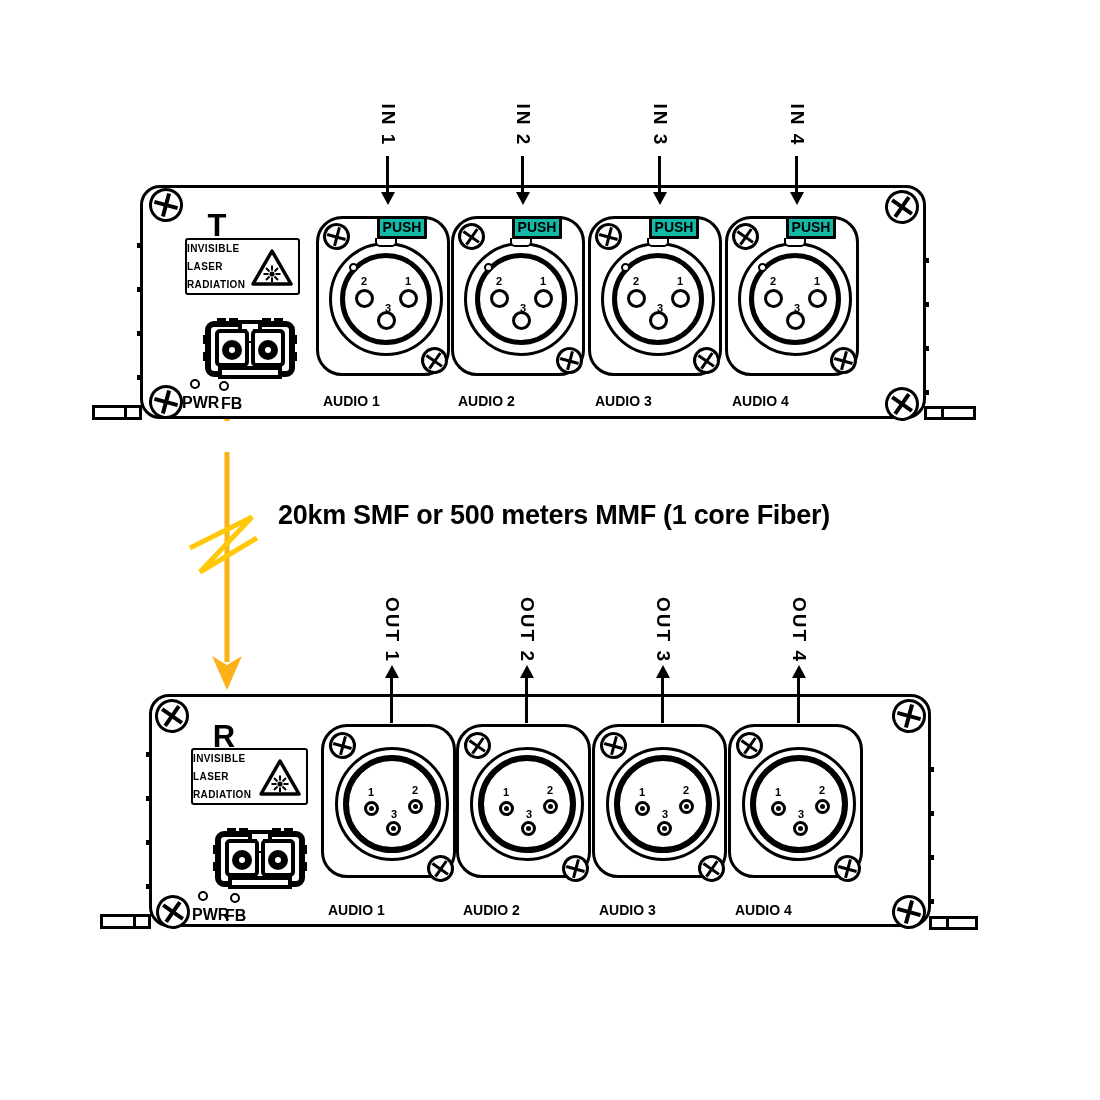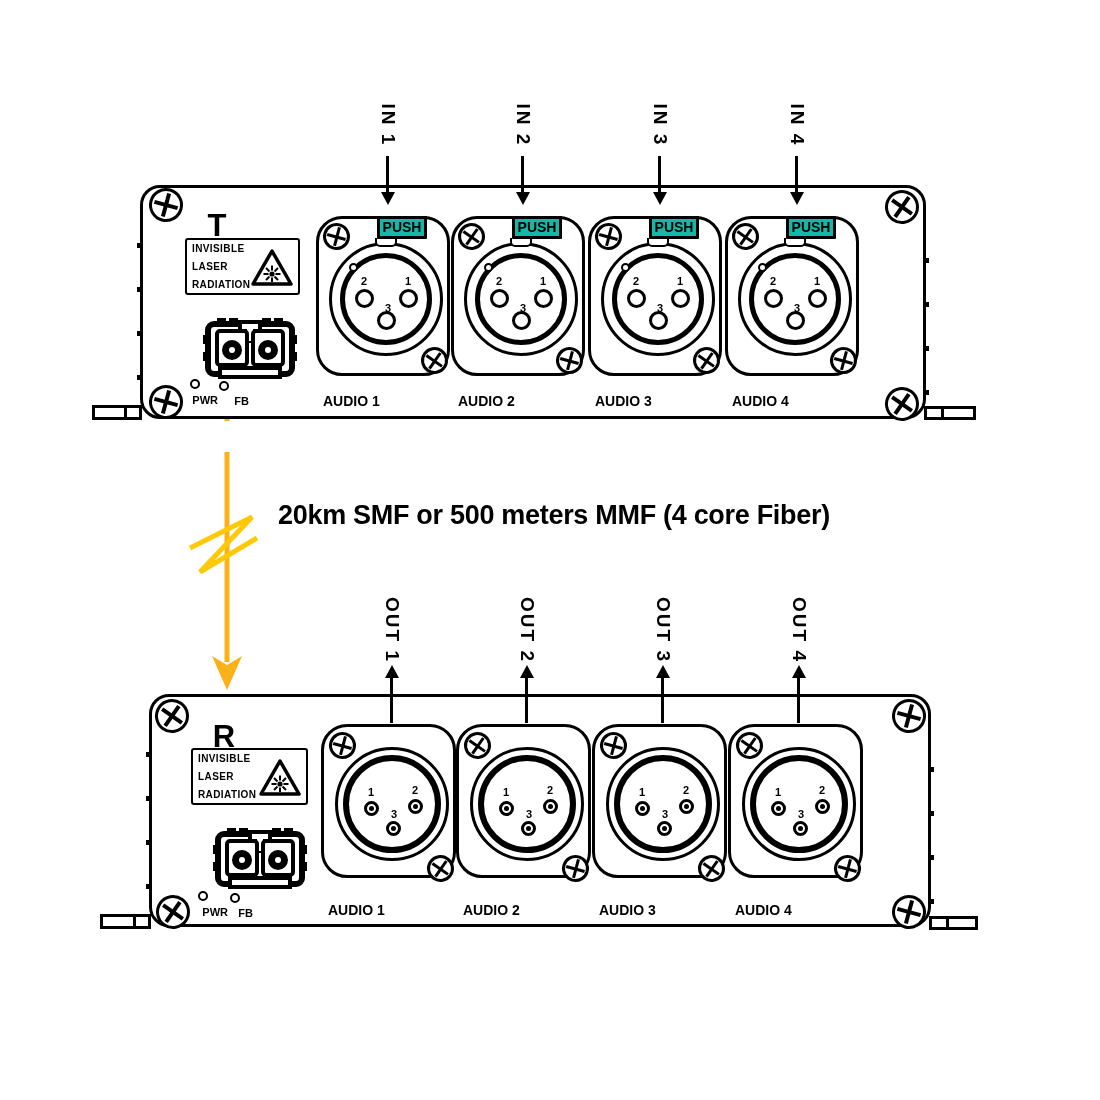--- a/index.html
+++ b/index.html
@@ -34,23 +34,23 @@
   .pin-f { width:15px; height:15px; border-width:3px; }
   .pin-f::after { content:""; position:absolute; left:50%; top:50%; width:5px; height:5px; margin:-2.5px 0 0 -2.5px; border-radius:50%; background:#000; }
   .digit { position:absolute; width:14px; text-align:center; font-size:11px; line-height:12px; }
   .push-tab { position:absolute; left:58px; top:-3px; width:50px; height:23px; border:3px solid #000; border-radius:1px; background:#14b8a6; text-align:center; font-size:14px; line-height:16px; z-index:3; }
   .push-tongue { position:absolute; left:56px; top:19px; width:22px; height:9px; border:2px solid #000; border-top:none; border-radius:0 0 5px 5px; background:#fff; z-index:2; }
   .audio-label { position:absolute; width:120px; text-align:left; font-size:14px; letter-spacing:0; }
 
   
   .unit-letter { position:absolute; width:44px; text-align:center; font-size:31px; font-weight:900; }
   .warnbox { position:absolute; border:2px solid #000; border-radius:3px; background:#fff; }
-  .wline { font-size:10px; line-height:18px; padding-left:5px; letter-spacing:0.4px; }
+  .wline { font-size:10px; line-height:18px; letter-spacing:0.4px; }
   .led { position:absolute; width:10px; height:10px; border:2px solid #000; border-radius:50%; background:#fff; }
-  .led-label { position:absolute; font-size:11px; text-align:right; }
+  .led-label { position:absolute; font-size:16px; text-align:left; }
 
   
   .vlabel { position:absolute; width:70px; height:20px; line-height:20px; text-align:center; font-size:19px; letter-spacing:2px; white-space:nowrap; transform:rotate(90deg); }
   .shaft { position:absolute; width:3px; background:#000; }
   .head-down { position:absolute; width:0; height:0; border-left:7px solid transparent; border-right:7px solid transparent; border-top:13px solid #000; }
   .head-up   { position:absolute; width:0; height:0; border-left:7px solid transparent; border-right:7px solid transparent; border-bottom:13px solid #000; }
 
   .link-text { position:absolute; font-size:27px; letter-spacing:-0.3px; white-space:nowrap; }
   .caption   { position:absolute; font-size:27px; }
 </style>
@@ -212,21 +212,21 @@
     <div class="audio-label" style="left:589px;top:205px;">AUDIO 4</div>
   </div>
 
   <svg class="abs" style="left:155px;top:408px;z-index:1;" width="170" height="292" viewBox="0 0 170 292">
     <line x1="72" y1="6" x2="72" y2="13" stroke-width="5" stroke="#FBB117"></line>
     <line x1="72" y1="44" x2="72" y2="254" stroke-width="5" stroke="#FBB117"></line>
     <polygon points="57,248 72,257 87,248 72,282" fill="#FBB117"></polygon>
     <polyline points="35,140 97,109 45,164 102,130" fill="none" stroke-width="5" stroke="#FFC90A"></polyline>
   </svg>
 
-  <div class="link-text" style="left:278px;top:500px;">20km SMF or 500 meters MMF (4 core Fiber)</div>
+  <div class="link-text" style="left:278px;top:500px;">20km SMF or 500 meters MMF (1 core Fiber)</div>
 
   <div class="vlabel" style="left:357px;top:620px;">OUT 1</div>
   <div class="vlabel" style="left:492px;top:620px;">OUT 2</div>
   <div class="vlabel" style="left:628px;top:620px;">OUT 3</div>
   <div class="vlabel" style="left:764px;top:620px;">OUT 4</div>
 
   <div>
       <div class="shaft" style="left:390px;top:677px;height:46px;z-index:3;"></div>
       <div class="head-up" style="left:385px;top:665px;z-index:3;"></div>
     </div>

